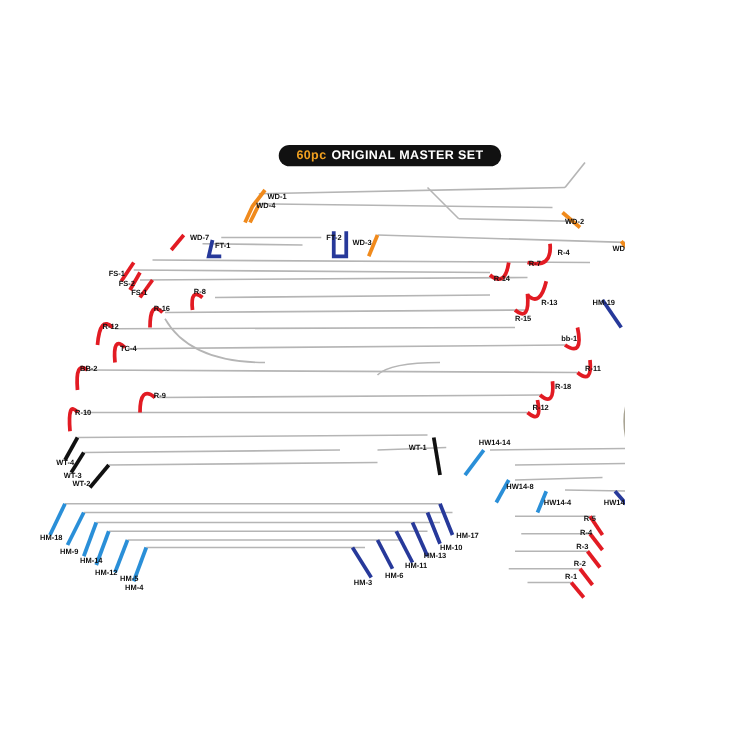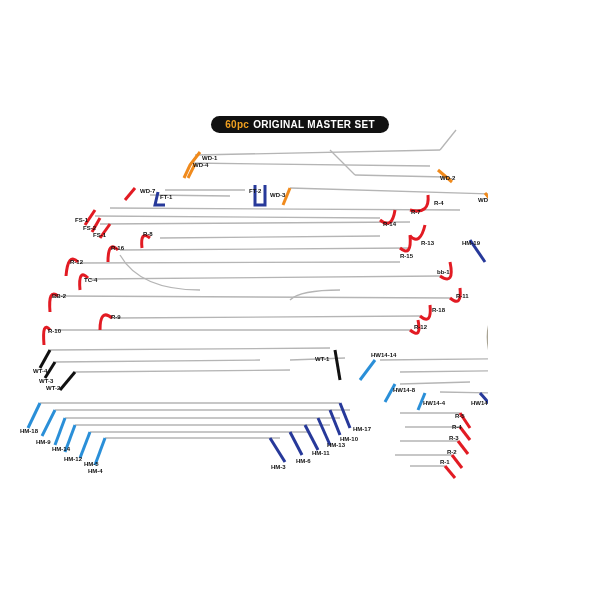--- a/index.html
+++ b/index.html
@@ -1,16 +1,16 @@
 <!DOCTYPE html>
 <html><head>
 <meta charset="utf-8">
 <style>
   html,body{margin:0;padding:0;background:#ffffff;}
-  #stage{position:relative;width:488px;height:600px;overflow:hidden;background:#fff;font-family:"Liberation Sans",sans-serif;}
+  #stage{position:relative;width:488px;height:600px;overflow:hidden;background:#fff;font-family:"Liberation Sans",sans-serif;margin-left:12px;}
   #banner{position:absolute;left:211px;top:116px;width:178px;height:17px;background:#111;border-radius:9px;display:flex;align-items:center;justify-content:center;color:#fff;font-weight:bold;font-size:10px;letter-spacing:0.3px;}
   #banner .pc{color:#f0a020;margin-right:4px;}
   svg{position:absolute;left:0;top:0;}
   .lbl{position:absolute;font-size:6px;font-weight:bold;color:#111;white-space:nowrap;line-height:1;}
 </style>
 </head>
 <body>
 
 <div id="stage">
   <div id="banner">

